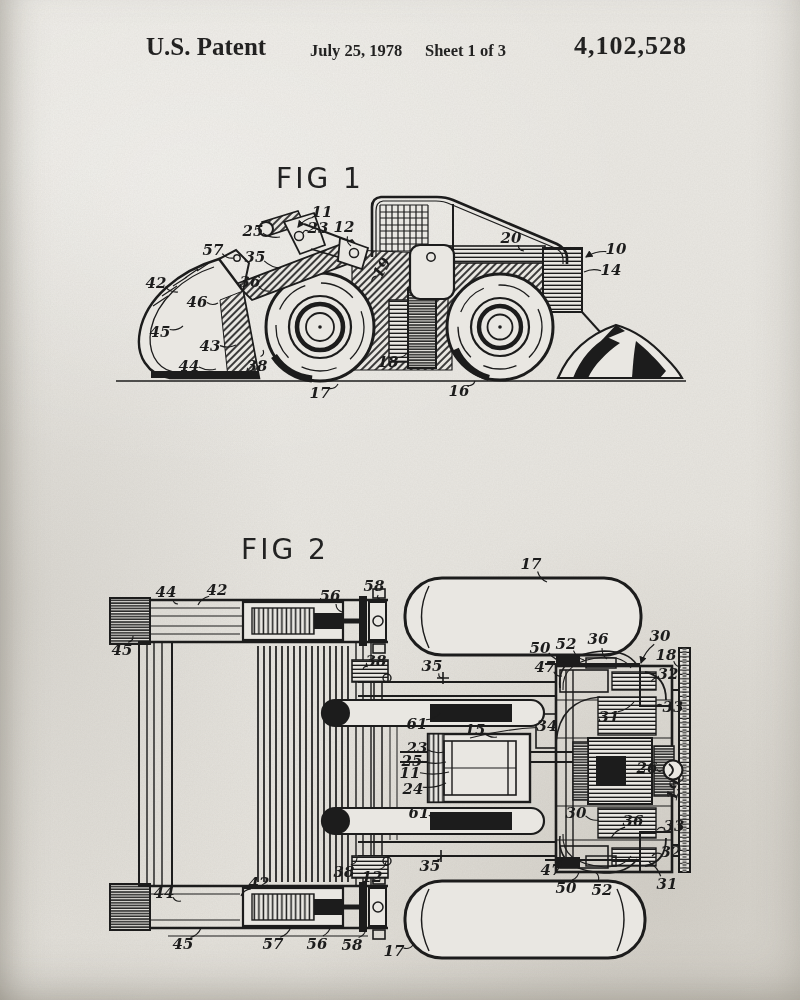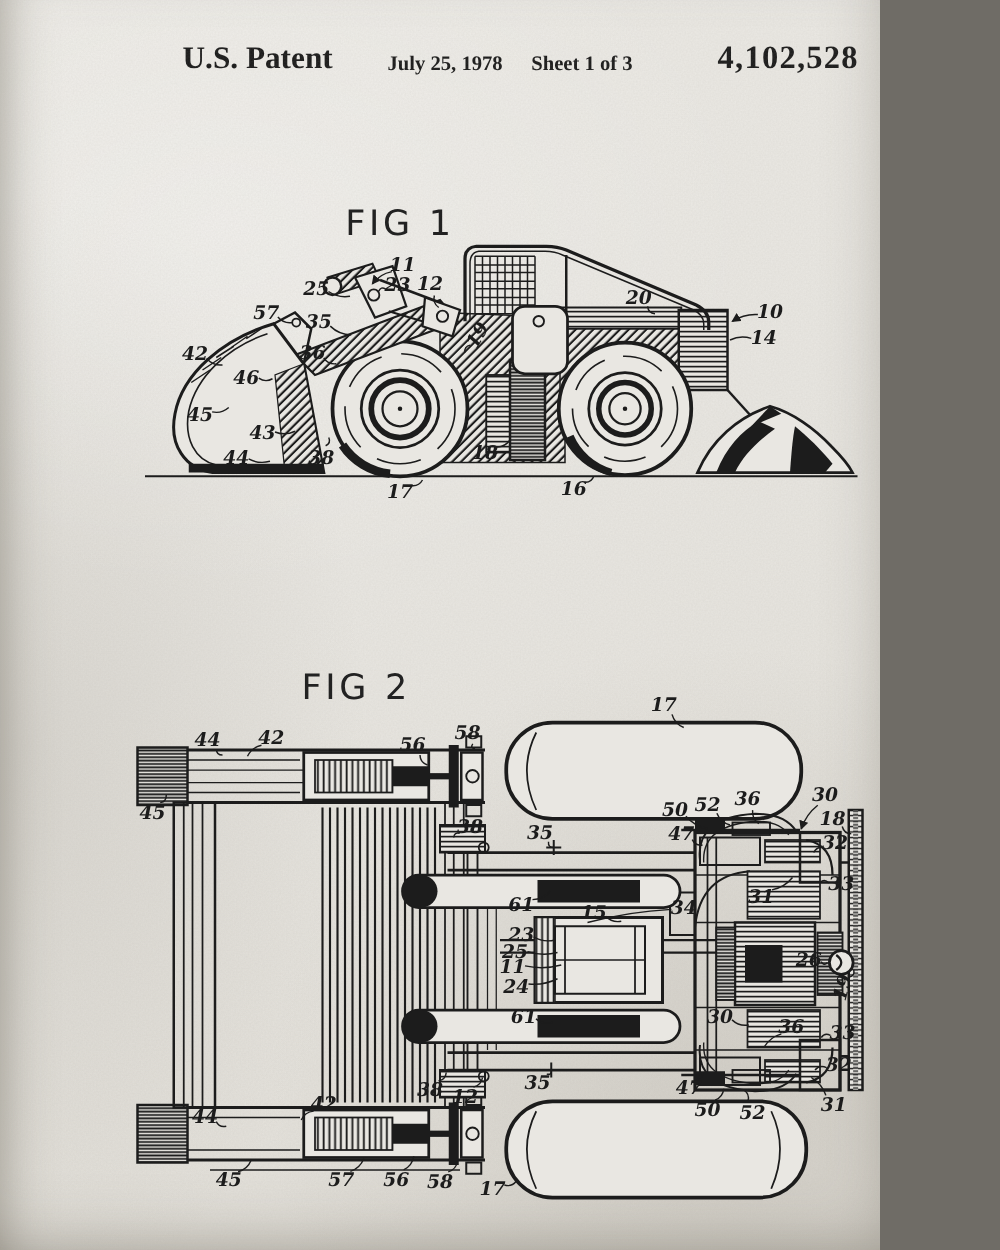--- a/index.html
+++ b/index.html
@@ -1,17 +1,17 @@
 <!DOCTYPE html>
 <html><head>
 <meta charset="utf-8">
 <style>
   html,body{margin:0;padding:0;background:#6f6c66;}
   .page{
-    position:relative;width:704px;height:1000px;overflow:hidden;
+    position:relative;width:800px;height:1000px;overflow:hidden;
     background-color:#e9e7e2;
     background-image:
       radial-gradient(ellipse 620px 420px at 25% 18%, rgba(255,255,255,.30), rgba(255,255,255,0) 70%),
       radial-gradient(ellipse 520px 520px at 82% 88%, rgba(122,115,102,.17), rgba(122,115,102,0) 70%),
       radial-gradient(ellipse 380px 620px at 3% 60%, rgba(122,115,102,.15), rgba(122,115,102,0) 72%),
       linear-gradient(155deg,#edebe6 0%,#e9e7e2 45%,#e1ded7 100%);
     box-shadow:
       inset 28px 0 40px -26px rgba(92,85,72,.5),
       inset -18px -30px 55px -30px rgba(92,85,72,.45),
       inset 0 18px 30px -24px rgba(255,255,255,.55);

